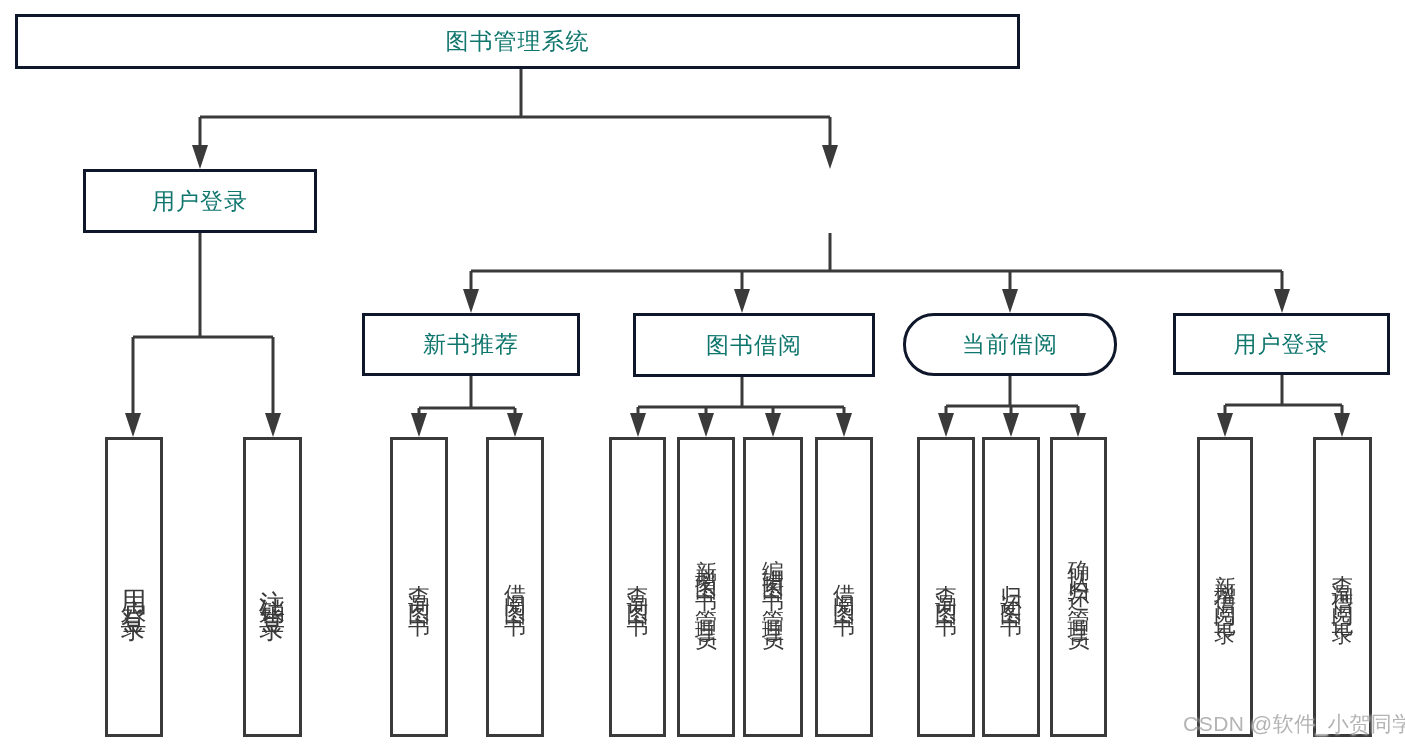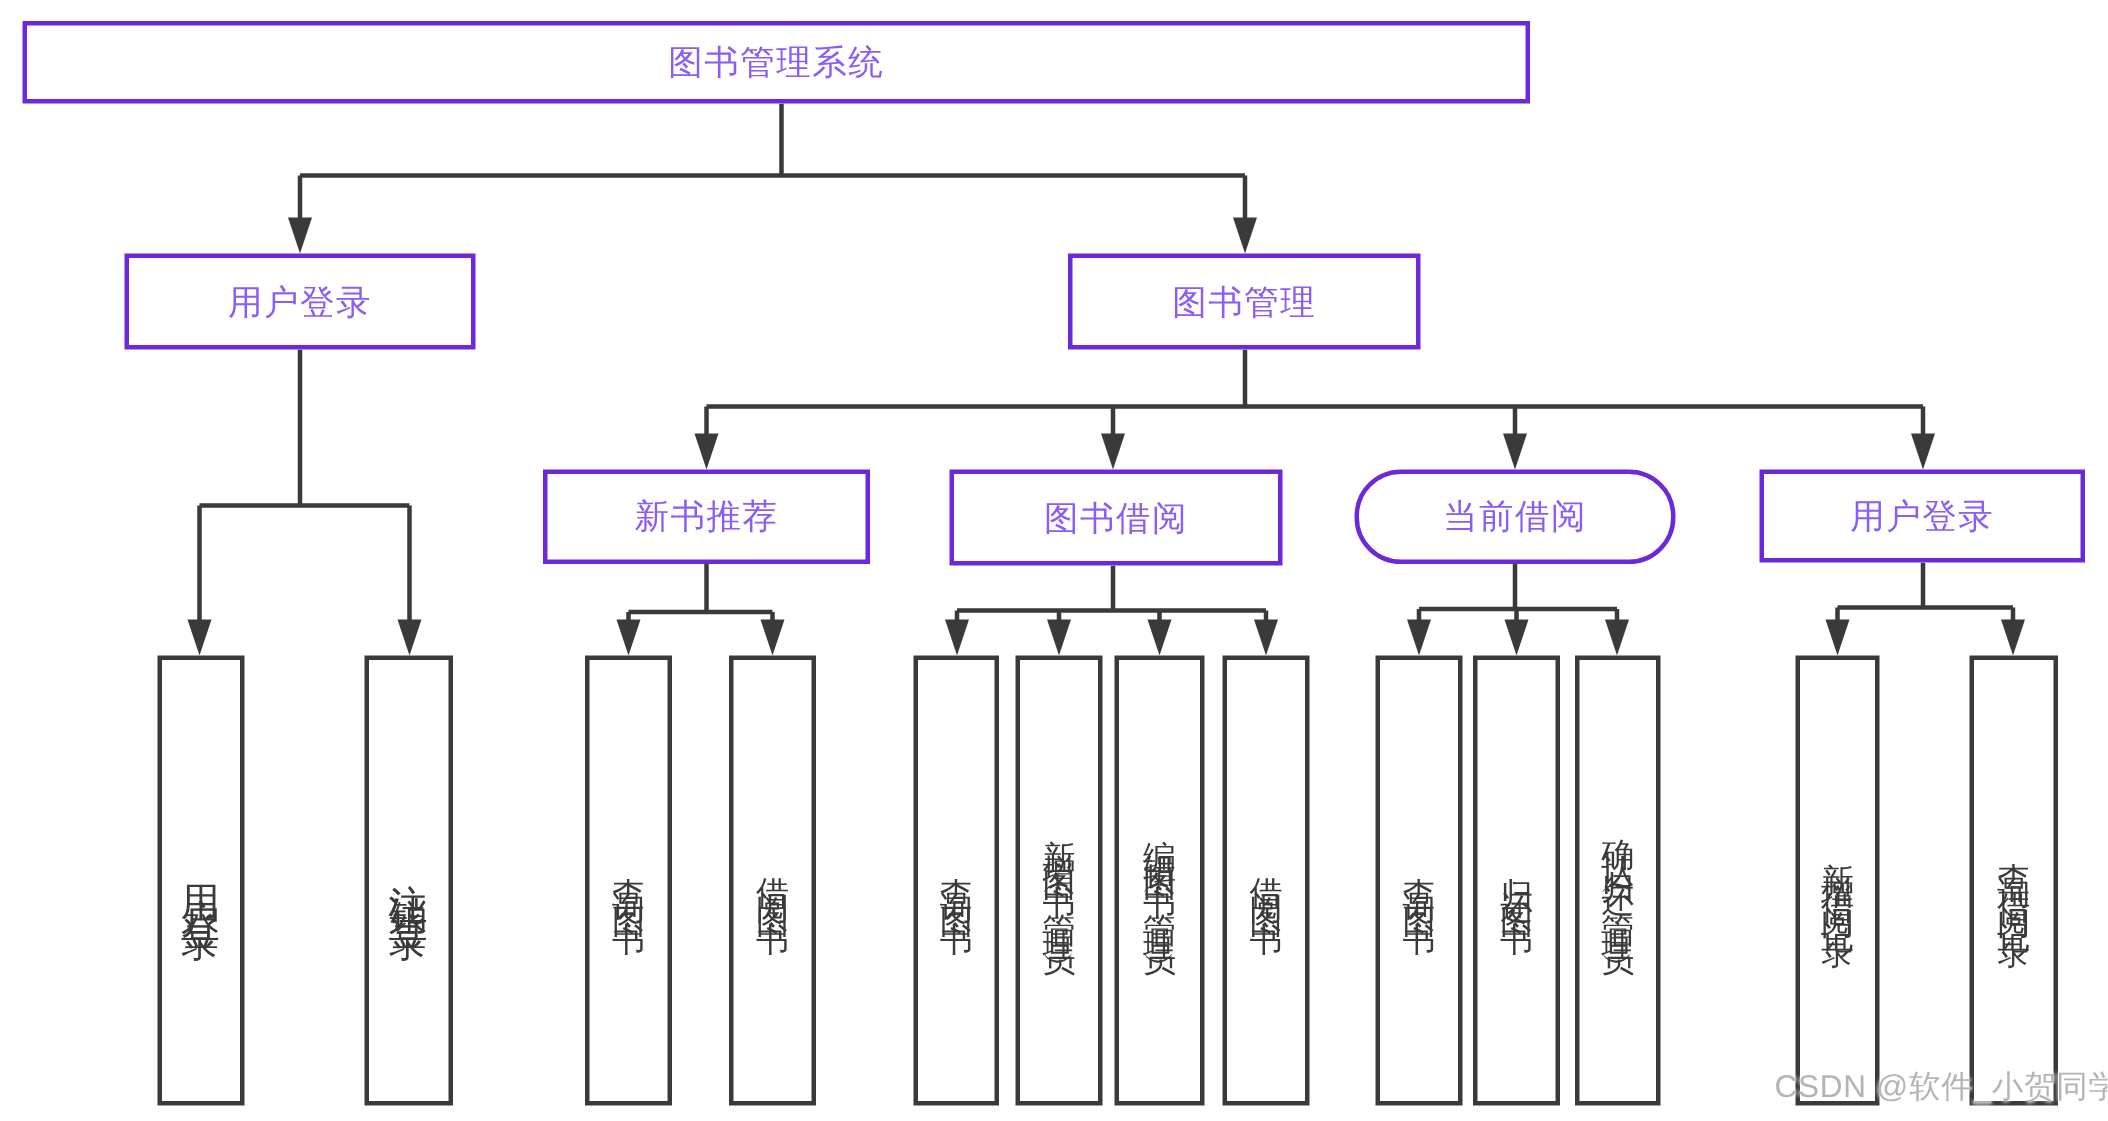--- a/index.html
+++ b/index.html
@@ -13,27 +13,27 @@
   }
   #connectors {
     position: absolute;
     left: 0; top: 0;
     width: 1405px; height: 747px;
     pointer-events: none;
   }
   .hnode {
     position: absolute;
     box-sizing: border-box;
-    border: 3px solid #6d28d9;
+    border: 3px solid #0f172a;
     background: #ffffff;
     display: flex;
     align-items: center;
     justify-content: center;
     font-size: 23px;
-    color: #8b5cf6;
+    color: #0f766e;
     letter-spacing: 1px;
     z-index: 2;
   }
   .leaf {
     position: absolute;
     box-sizing: border-box;
     top: 437px;
     height: 300px;
     border: 3px solid #3a3a3a;
     background: #ffffff;
@@ -46,21 +46,21 @@
     letter-spacing: 10px;
     color: #3a3a3a;
     z-index: 2;
     line-height: 1;
   }
   .leaf.big { font-size: 26px; letter-spacing: 9px; }
   #n-root { left: 15px;  top: 14px;  width: 1005px; height: 55px; }
   #n-l2a  { left: 83px;  top: 169px; width: 234px;  height: 64px; }
   #n-l2b  { left: 712px; top: 169px; width: 235px;  height: 64px; }
   #n-l3a  { left: 362px; top: 313px; width: 218px;  height: 63px; }
-  #n-l3b  { left: 633px; top: 313px; width: 222px;  height: 64px; }
+  #n-l3b  { left: 633px; top: 313px; width: 242px;  height: 64px; }
   #n-l3c  { left: 903px; top: 313px; width: 214px;  height: 63px; border-radius: 31px; }
   #n-l3d  { left: 1173px;top: 313px; width: 217px;  height: 62px; }
   #f-1a { left: 105px;  width: 58px; }
   #f-1b { left: 243px;  width: 59px; }
   #f-2a { left: 390px;  width: 58px; }
   #f-2b { left: 486px;  width: 58px; }
   #f-3a { left: 609px;  width: 57px; }
   #f-3b { left: 677px;  width: 58px; }
   #f-3c { left: 743px;  width: 60px; }
   #f-3d { left: 815px;  width: 58px; }
@@ -115,21 +115,20 @@
       <polygon points="1003,413 1019,413 1011,437"></polygon>
       <polygon points="1070,413 1086,413 1078,437"></polygon>
       <polygon points="1217,413 1233,413 1225,437"></polygon>
       <polygon points="1334,413 1350,413 1342,437"></polygon>
     </g>
   </svg>
 
   <div class="hnode" id="n-root">图书管理系统</div>
 
   <div class="hnode" id="n-l2a">用户登录</div>
-  <div class="hnode" id="n-l2b">图书管理</div>
 
   <div class="hnode" id="n-l3a">新书推荐</div>
   <div class="hnode" id="n-l3b">图书借阅</div>
   <div class="hnode" id="n-l3c">当前借阅</div>
   <div class="hnode" id="n-l3d">用户登录</div>
 
   <div class="leaf big" id="f-1a">用户登录</div>
   <div class="leaf big" id="f-1b">注销登录</div>
 
   <div class="leaf" id="f-2a">查询图书</div>

